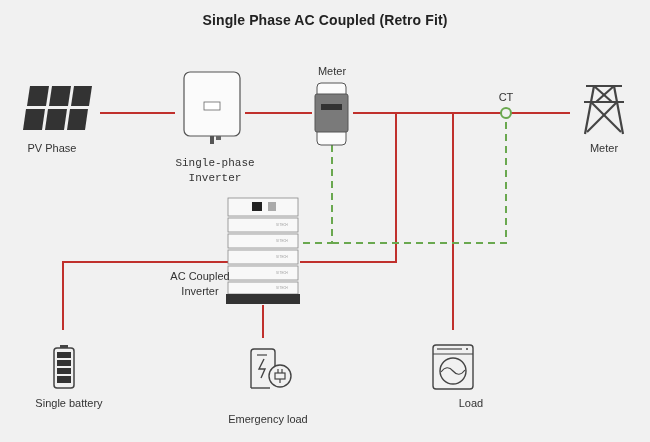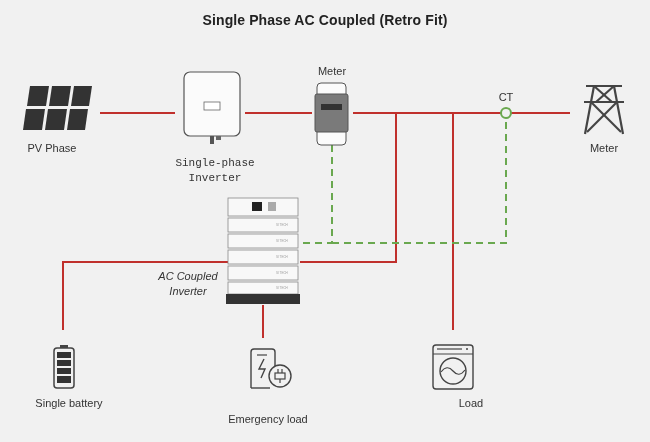--- a/index.html
+++ b/index.html
@@ -92,21 +92,21 @@
   </g>
   <g fill="#999" font-size="3" font-family="Liberation Sans, sans-serif">
     <text x="50" y="30">SI TECH</text>
     <text x="50" y="46">SI TECH</text>
     <text x="50" y="62">SI TECH</text>
     <text x="50" y="78">SI TECH</text>
     <text x="50" y="93">SI TECH</text>
   </g>
   <rect x="0" y="98" width="74" height="10" fill="#333"></rect>
 </svg>
-<div class="lbl" style="left:140px;top:269px;width:96px;font-style:italic;">
+<div class="lbl" style="left:152px;top:269px;width:96px;">
   <div>AC Coupled</div>
   <div>Inverter</div>
 </div>
 
 <svg class="icon" style="left:52px;top:344px" width="24" height="46" viewBox="0 0 24 46">
   <rect x="8" y="1" width="8" height="3" fill="#444"></rect>
   <rect x="2" y="4" width="20" height="40" rx="3" fill="none" stroke="#444" stroke-width="1.5"></rect>
   <g fill="#333">
     <rect x="5" y="8" width="14" height="6"></rect>
     <rect x="5" y="16" width="14" height="6"></rect>

